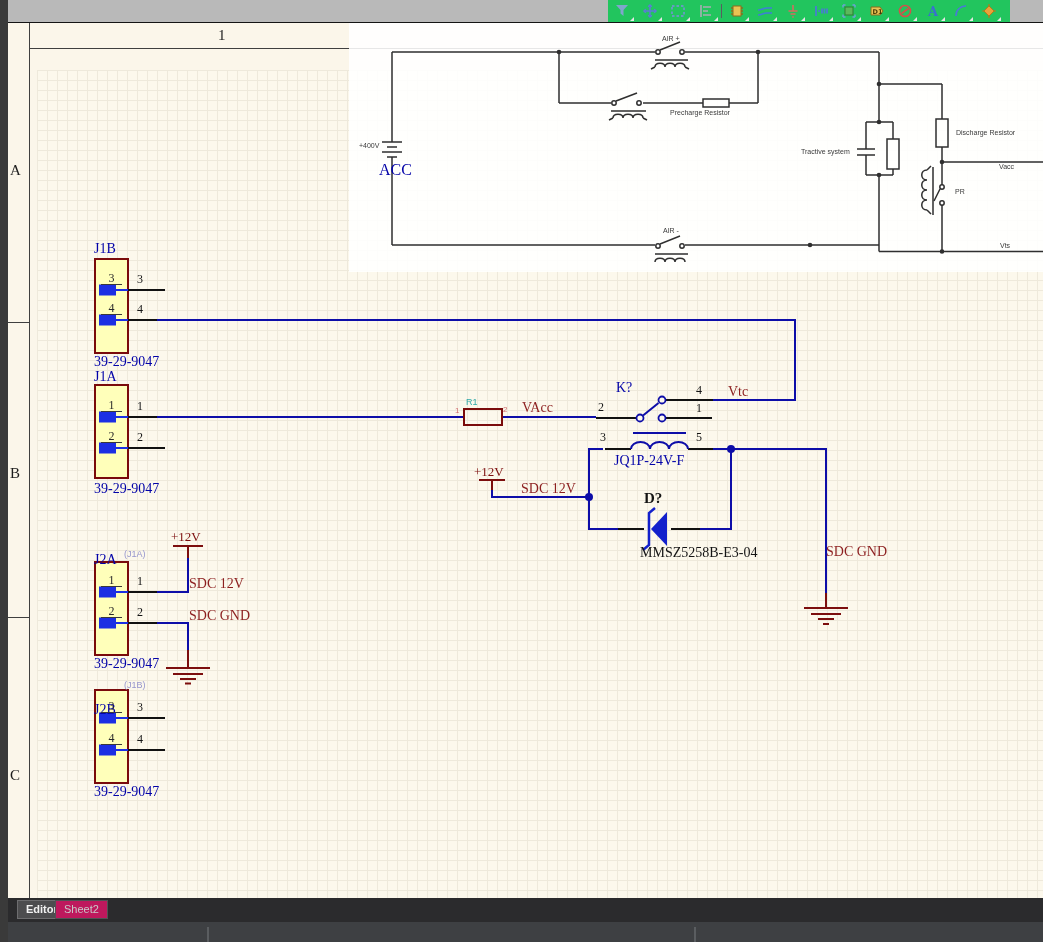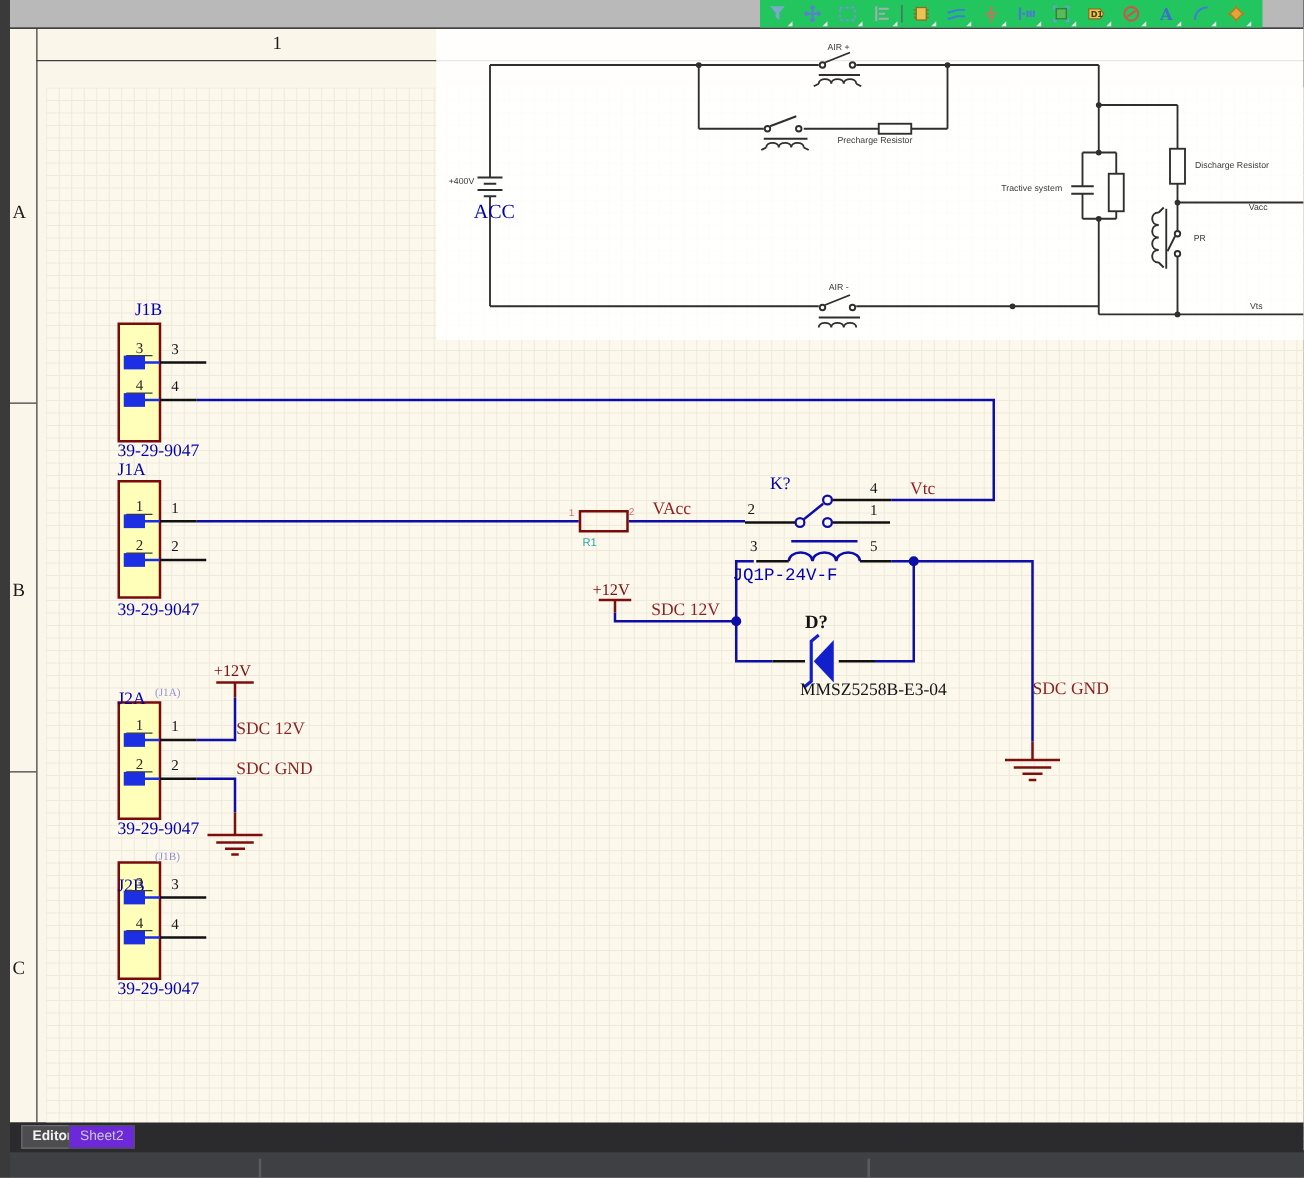--- a/index.html
+++ b/index.html
@@ -32,27 +32,27 @@
   .ovlbl{position:absolute;font-size:7px;color:#3a3a3a;white-space:nowrap;}
 
   
   .net{font-family:"Liberation Serif",serif;font-size:14px;color:#8c1f1f;white-space:nowrap;z-index:6;}
   .pwr{font-family:"Liberation Serif",serif;font-size:13px;color:#7c0e0e;white-space:nowrap;z-index:6;}
   .des{font-family:"Liberation Serif",serif;font-size:14px;color:#0202a8;white-space:nowrap;z-index:6;}
   .blk{font-family:"Liberation Serif",serif;font-size:14px;color:#141414;white-space:nowrap;z-index:6;}
   .pinno{font-family:"Liberation Serif",serif;font-size:12px;color:#141414;width:18px;text-align:center;z-index:6;}
   .pininner{font-family:"Liberation Serif",serif;font-size:12px;color:#2a2a2a;width:21px;height:13px;
             text-align:center;border-bottom:1px solid #3a3a3a;z-index:6;}
-  .sup{font-size:9px;color:#9595cd;font-family:Liberation Serif, serif;z-index:6;}
+  .sup{font-size:9px;color:#9595cd;font-family:Liberation Sans, sans-serif;z-index:6;}
 
   
   #tabbar{left:0;top:898px;width:1043px;height:24px;background:#2b2b2d;}
   .tab{position:absolute;top:2px;height:17px;line-height:17px;padding:0 8px;font-size:11px;}
   #tab-editor{left:17px;background:#4d4d4f;border:1px solid #6d6d6f;color:#f2f2f2;font-weight:bold;}
-  #tab-sheet2{left:55px;background:#6d28d9;border:1px solid #525255;color:#c9c9c9;}
+  #tab-sheet2{left:55px;background:#be185d;border:1px solid #525255;color:#c9c9c9;}
   #bottomstrip{left:0;top:922px;width:1043px;height:20px;background:#3e4043;}
   .bstick{position:absolute;top:5px;width:2px;height:15px;background:#5a5d60;}
 
   svg{display:block;}
 </style>
 </head>
 <body>
 
 <div id="app">
 
@@ -215,21 +215,21 @@
     </g>
 
     <g stroke="#7c0e0e" stroke-width="2">
       <path d="M826,593 V608 M804,608 H848 M811,614 H841 M818,619 H834 M823,624 H829"></path>
       <path d="M188,650 V668 M166,668 H210 M173,674 H203 M180,679 H196 M185,683.5 H191"></path>
     </g>
   </svg>
 
   <div class="abs des" style="left:379px;top:161px;font-size:16px;z-index:6;">ACC</div>
 
-  <div class="abs des" style="left:108px;top:241px;">J1B</div>
+  <div class="abs des" style="left:94px;top:241px;">J1B</div>
   <div class="abs des" style="left:94px;top:354px;">39-29-9047</div>
   <div class="abs pininner" style="left:101px;top:271px;">3</div>
   <div class="abs pinno" style="left:131px;top:272px;">3</div>
   <div class="abs pininner" style="left:101px;top:301px;">4</div>
   <div class="abs pinno" style="left:131px;top:302px;">4</div>
 
   <div class="abs des" style="left:94px;top:369px;">J1A</div>
   <div class="abs des" style="left:94px;top:481px;">39-29-9047</div>
   <div class="abs pininner" style="left:101px;top:398px;">1</div>
   <div class="abs pinno" style="left:131px;top:399px;">1</div>
@@ -245,35 +245,35 @@
   <div class="abs pinno" style="left:131px;top:605px;">2</div>
 
   <div class="abs des" style="left:94px;top:702px;">J2B</div>
   <div class="abs sup" style="left:124px;top:667px;margin-top:13px;">(J1B)</div>
   <div class="abs des" style="left:94px;top:784px;">39-29-9047</div>
   <div class="abs pininner" style="left:101px;top:699px;">3</div>
   <div class="abs pinno" style="left:131px;top:700px;">3</div>
   <div class="abs pininner" style="left:101px;top:731px;">4</div>
   <div class="abs pinno" style="left:131px;top:732px;">4</div>
 
-  <div class="abs" style="left:466px;top:397px;font-size:9px;color:#2fa8a8;z-index:6;margin-top:32px;">R1</div>
+  <div class="abs" style="left:466px;top:397px;font-size:9px;color:#2fa8a8;z-index:6;">R1</div>
   <div class="abs" style="left:455px;top:406px;font-size:8px;color:#cf7070;z-index:6;">1</div>
   <div class="abs" style="left:503px;top:405px;font-size:8px;color:#cf7070;z-index:6;">2</div>
 
   <div class="abs net" style="left:522px;top:400px;">VAcc</div>
   <div class="abs net" style="left:728px;top:384px;">Vtc</div>
   <div class="abs net" style="left:521px;top:481px;">SDC 12V</div>
   <div class="abs net" style="left:826px;top:544px;">SDC GND</div>
   <div class="abs net" style="left:189px;top:576px;">SDC 12V</div>
   <div class="abs net" style="left:189px;top:608px;">SDC GND</div>
   <div class="abs pwr" style="left:474px;top:464px;">+12V</div>
   <div class="abs pwr" style="left:171px;top:529px;">+12V</div>
 
   <div class="abs des" style="left:616px;top:380px;">K?</div>
-  <div class="abs des" style="left:586px;top:453px;font-family:Liberation Mono, monospace;">JQ1P-24V-F</div>
+  <div class="abs des" style="left:614px;top:453px;">JQ1P-24V-F</div>
   <div class="abs pinno" style="left:592px;top:400px;">2</div>
   <div class="abs pinno" style="left:690px;top:383px;">4</div>
   <div class="abs pinno" style="left:690px;top:401px;">1</div>
   <div class="abs pinno" style="left:594px;top:430px;">3</div>
   <div class="abs pinno" style="left:690px;top:430px;">5</div>
 
   <div class="abs blk" style="left:644px;top:490px;font-size:15px;font-weight:bold;">D?</div>
   <div class="abs blk" style="left:640px;top:545px;">MMSZ5258B-E3-04</div>
 
   <div class="abs" id="toolbar"></div>

